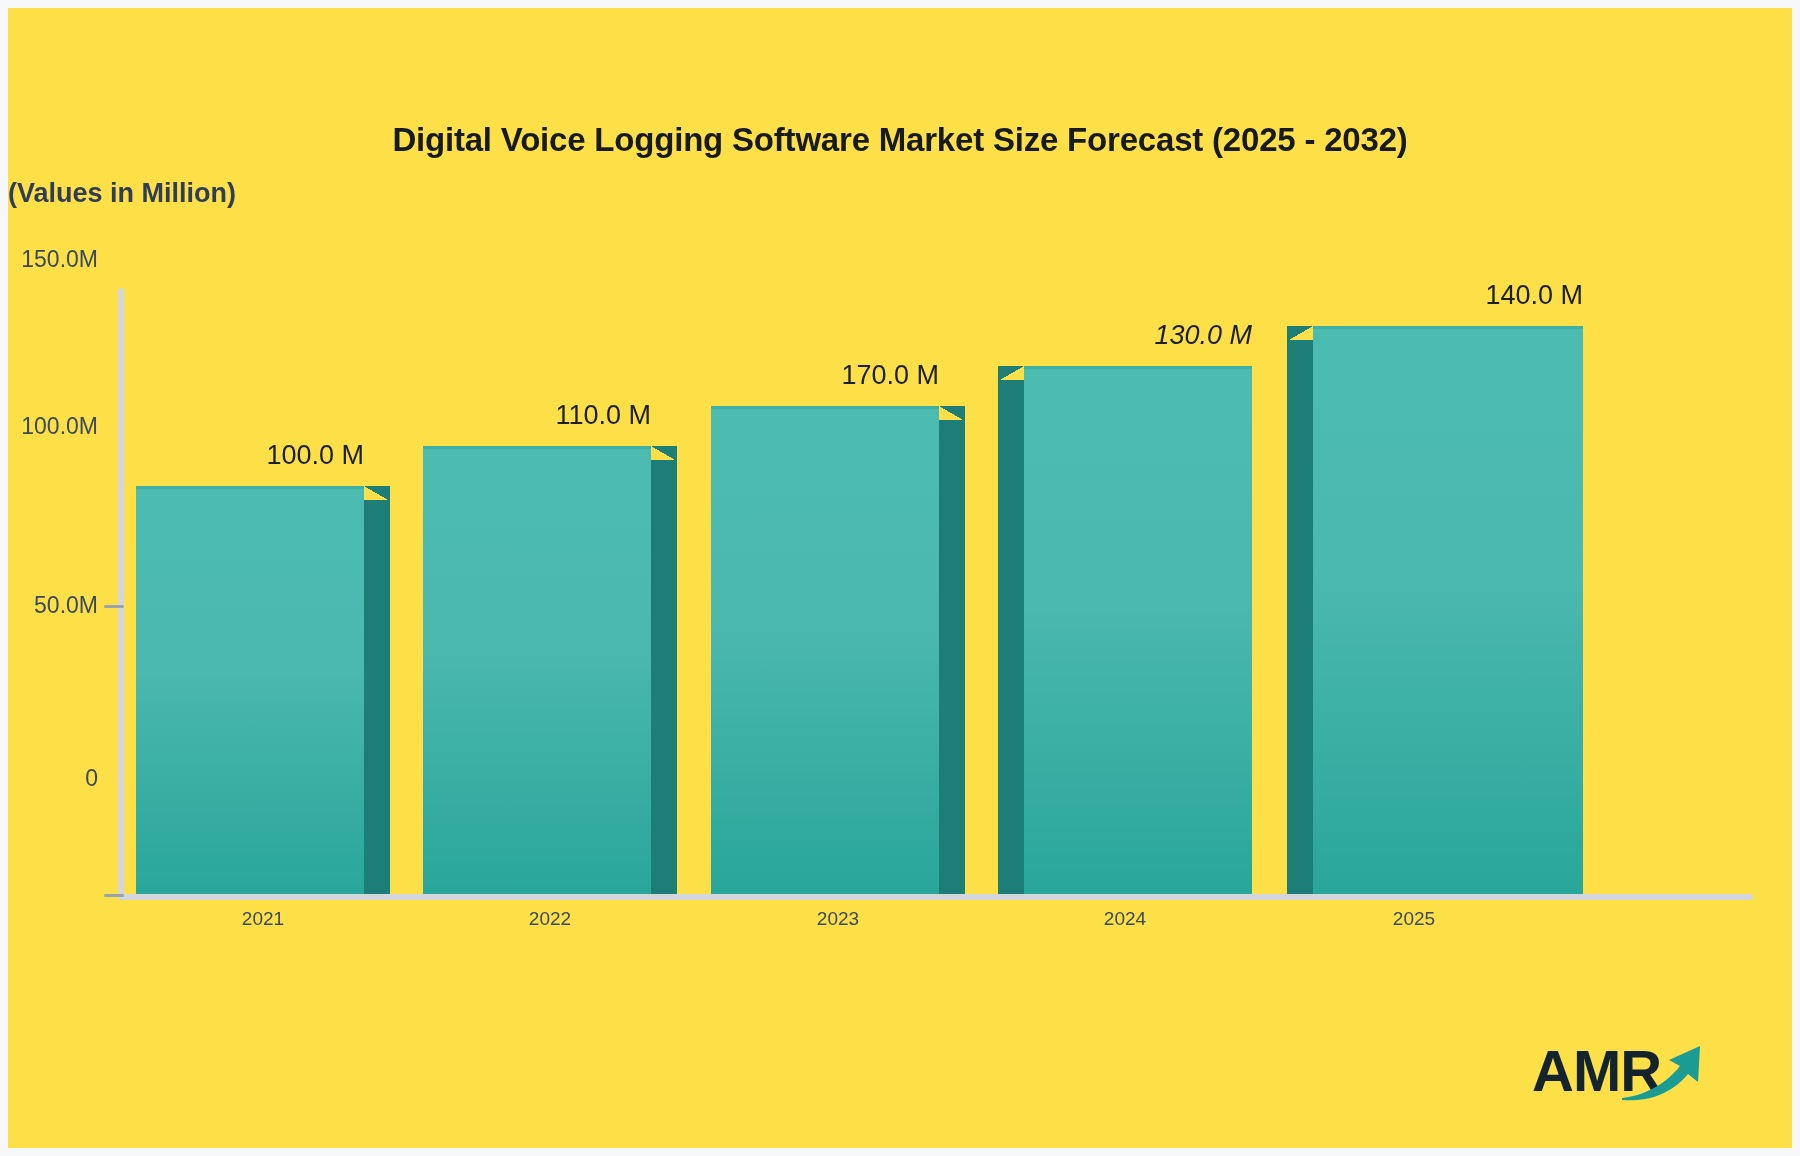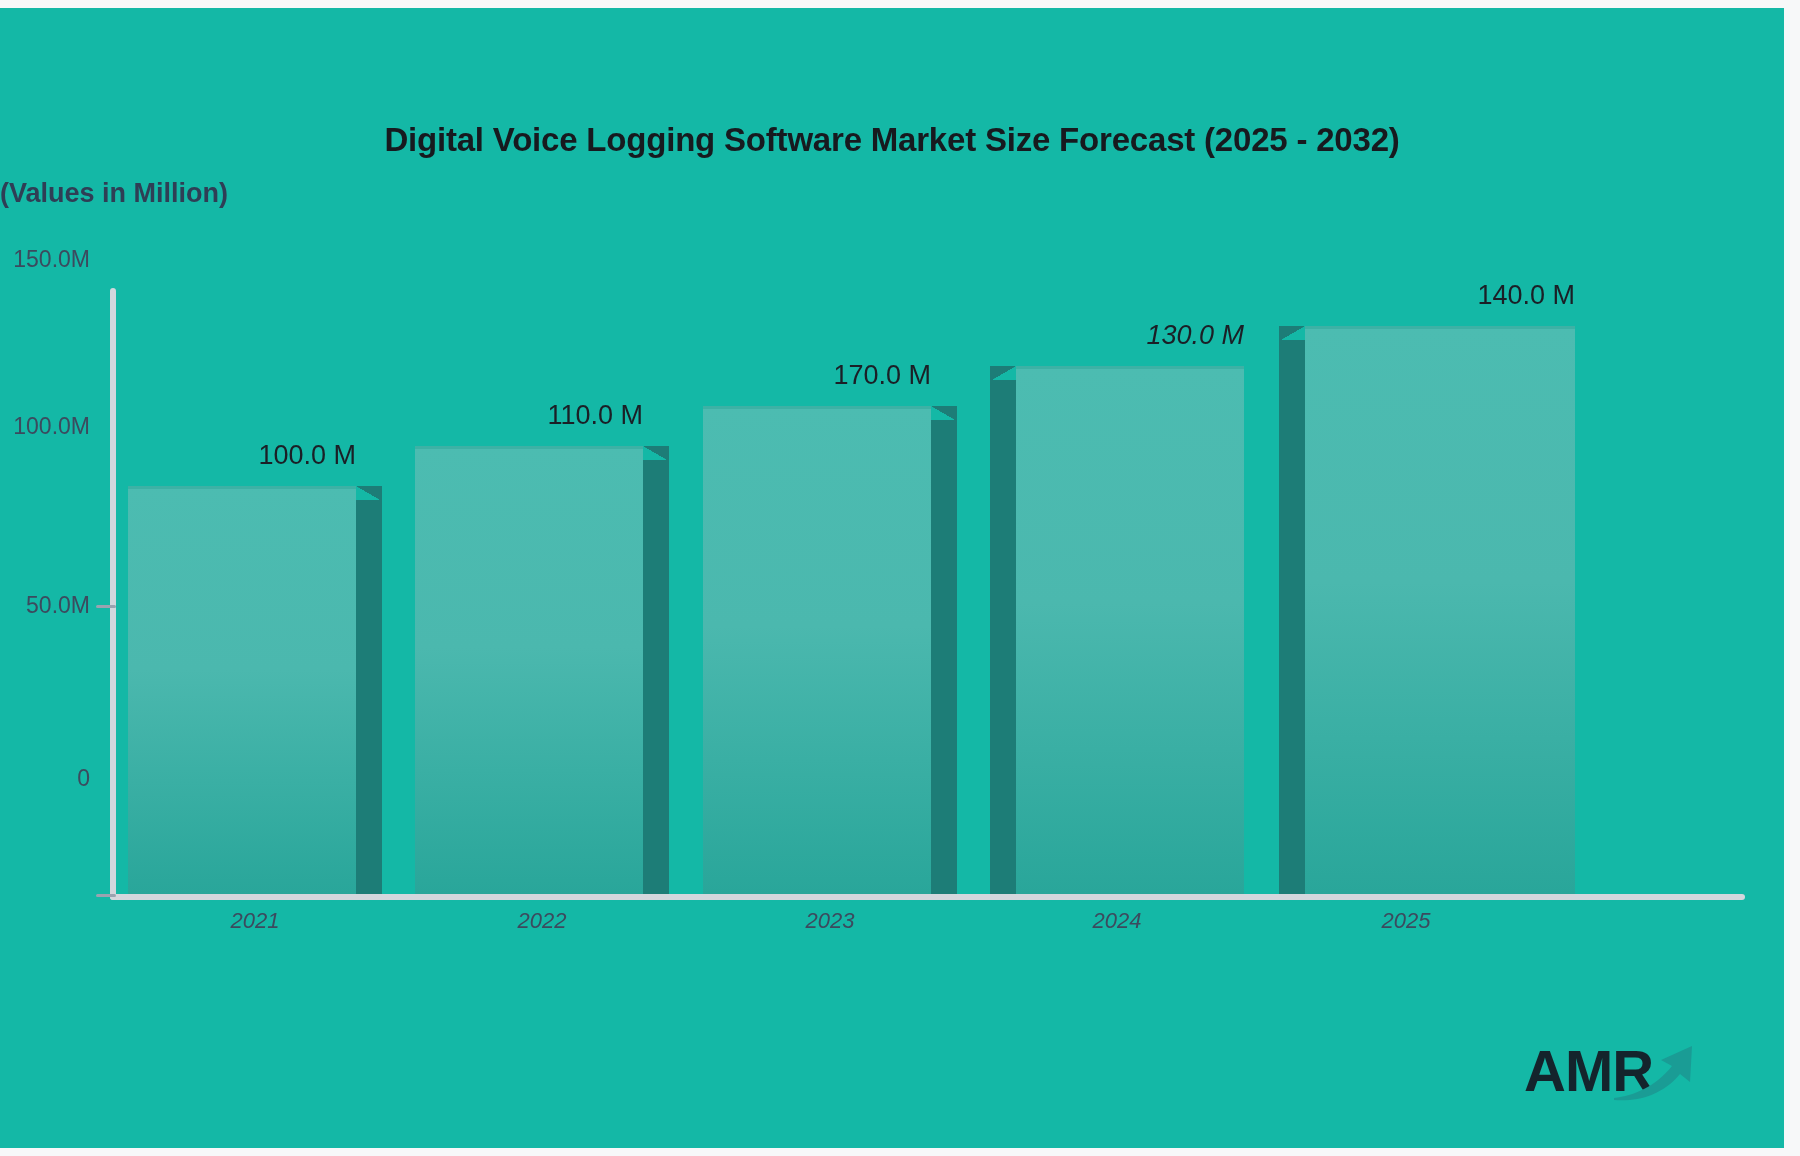--- a/index.html
+++ b/index.html
@@ -4,23 +4,23 @@
 <style>
   * { margin:0; padding:0; box-sizing:border-box; }
   html, body {
     width:1800px; height:1156px;
     background:#f7f8f9;
     font-family:"Liberation Sans", sans-serif;
     overflow:hidden;
   }
   #card {
     position:absolute;
-    left:0; top:8px;
+    left:8px; top:8px;
     width:1784px; height:1140px;
-    background:#14b8a6;
+    background:#fde047;
   }
 
   
   #title {
     position:absolute; left:0; top:113px; width:1784px;
     text-align:center;
     font-size:33px; font-weight:bold;
     color:#171a1f;
     letter-spacing:-0.2px;
     white-space:nowrap;
@@ -131,24 +131,23 @@
     position:absolute;
     text-align:right;
     font-size:27px;
     color:#1b1f26;
     white-space:nowrap;
   }
   .xtick-label {
     position:absolute;
     top:900px;
     text-align:center;
-    font-size:22px;
+    font-size:19px;
     color:#3c4a5e;
     white-space:nowrap;
-    font-style:italic;
   }
 
   
   #amr-logo {
     position:absolute;
     left:1524px; top:1026px;
     width:176px; height:76px;
   }
   #amr-text {
     position:absolute;

